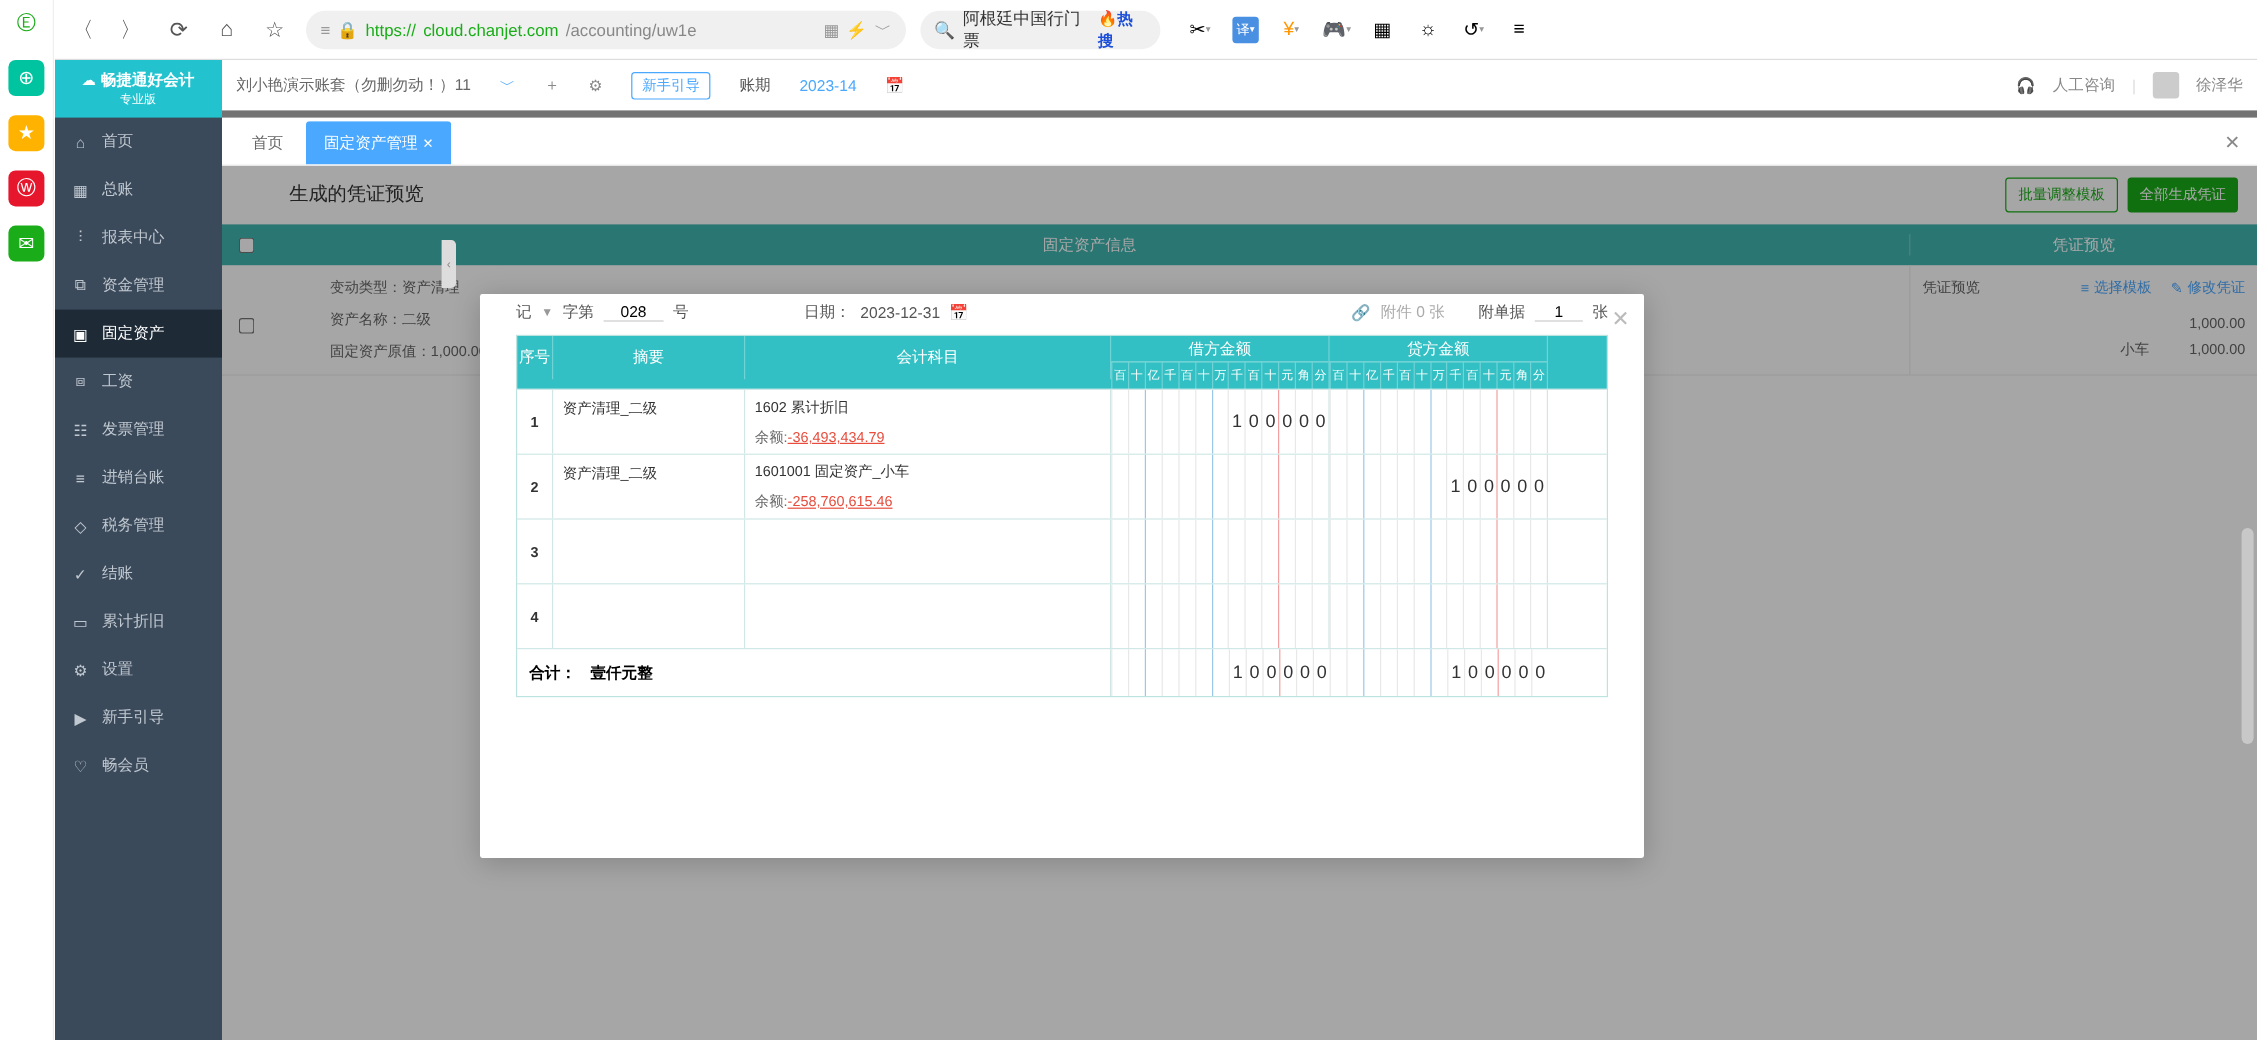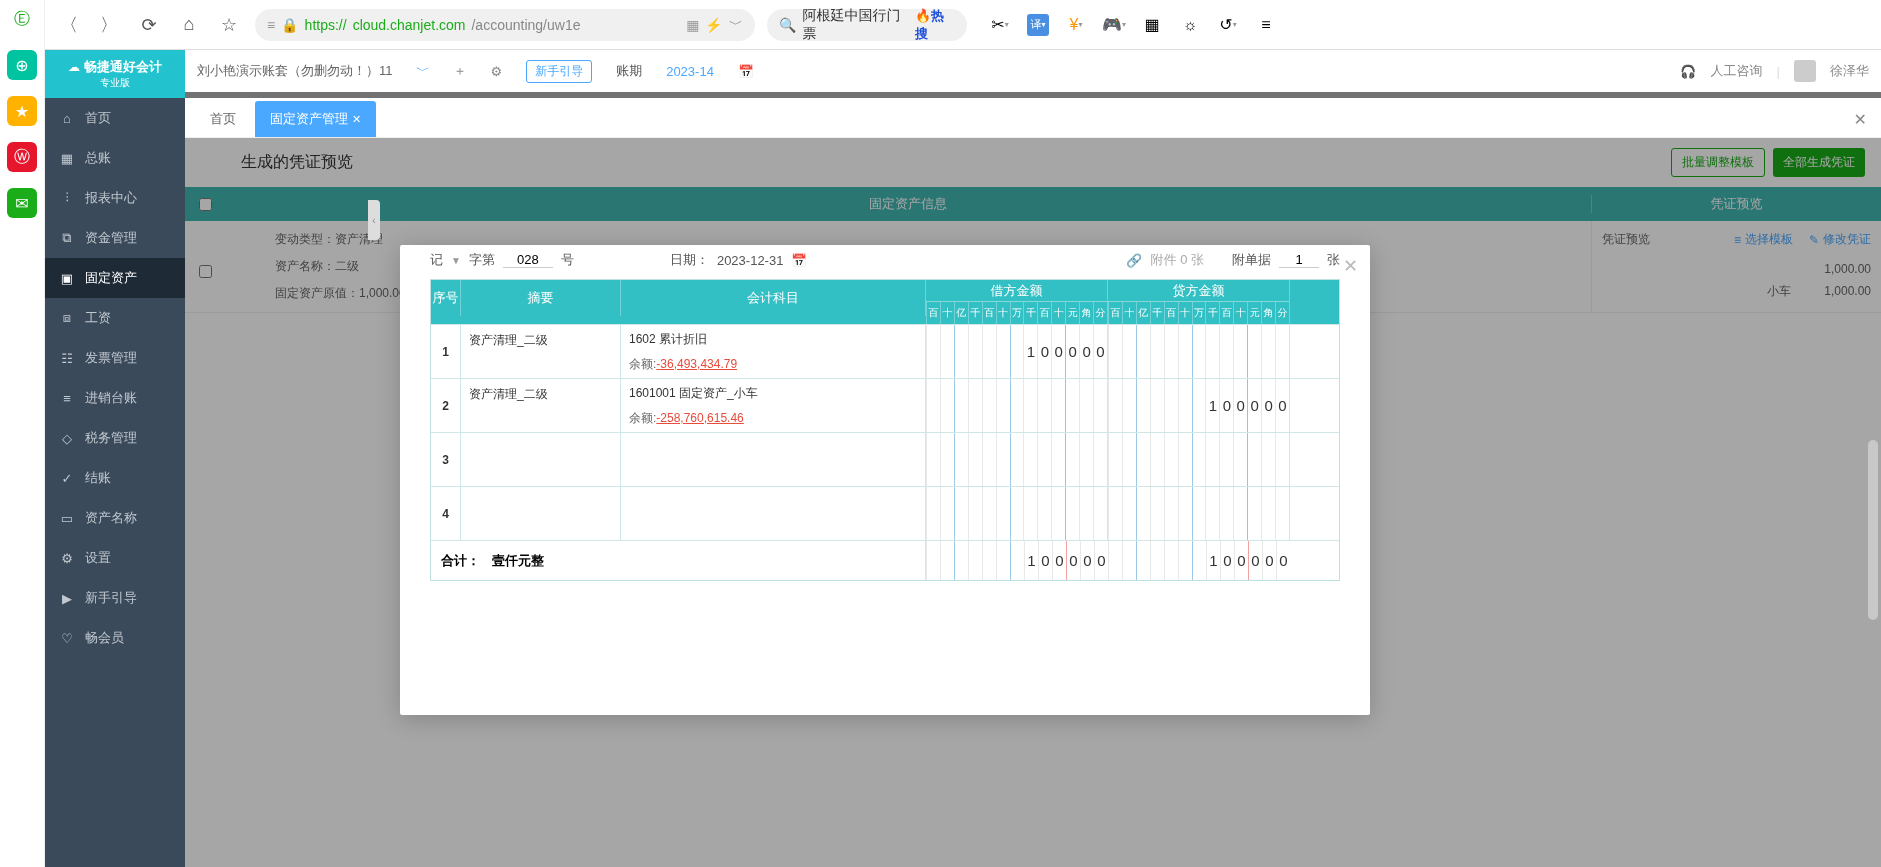--- a/index.html
+++ b/index.html
@@ -198,21 +198,21 @@
         <div class="menu-item">
           <span class="menu-ic">◇</span>
           <span>税务管理</span>
         </div>
         <div class="menu-item">
           <span class="menu-ic">✓</span>
           <span>结账</span>
         </div>
         <div class="menu-item">
           <span class="menu-ic">▭</span>
-          <span>资产名称</span>
+          <span>累计折旧</span>
         </div>
         <div class="menu-item">
           <span class="menu-ic">⚙</span>
           <span>设置</span>
         </div>
         <div class="menu-item">
           <span class="menu-ic">▶</span>
           <span>新手引导</span>
         </div>
         <div class="menu-item">

